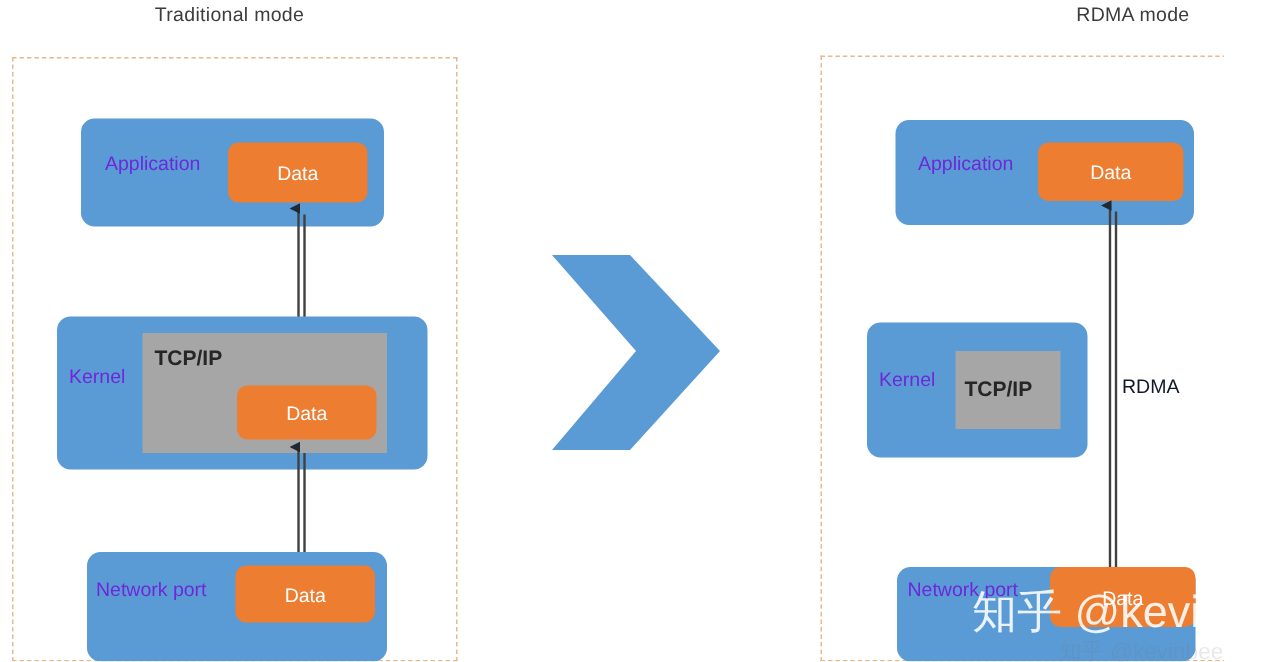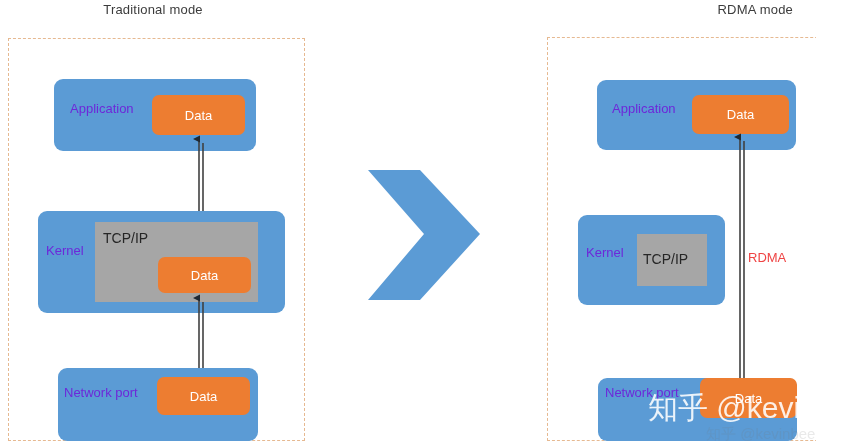--- a/index.html
+++ b/index.html
@@ -52,20 +52,21 @@
   .gray-box {
     position: absolute;
     background: #a6a6a6;
     box-sizing: border-box;
   }
   .gray-label {
     position: absolute;
     color: #262626;
     font-size: 14px;
     white-space: nowrap;
+    font-weight: bold;
   }
   .orange-box {
     position: absolute;
     background: #ed7d31;
     border-radius: 7px;
     box-sizing: border-box;
     display: flex;
     align-items: center;
     justify-content: center;
   }
@@ -74,21 +75,21 @@
     font-size: 13px;
     white-space: nowrap;
   }
   .arrow-svg {
     position: absolute;
     overflow: visible;
   }
   .plain-label {
     position: absolute;
     font-size: 13px;
-    color: #ef4444;
+    color: #0f172a;
     white-space: nowrap;
   }
   #chevron {
     position: absolute;
     left: 366px;
     top: 168px;
     width: 116px;
     height: 136px;
   }
   .watermark {

